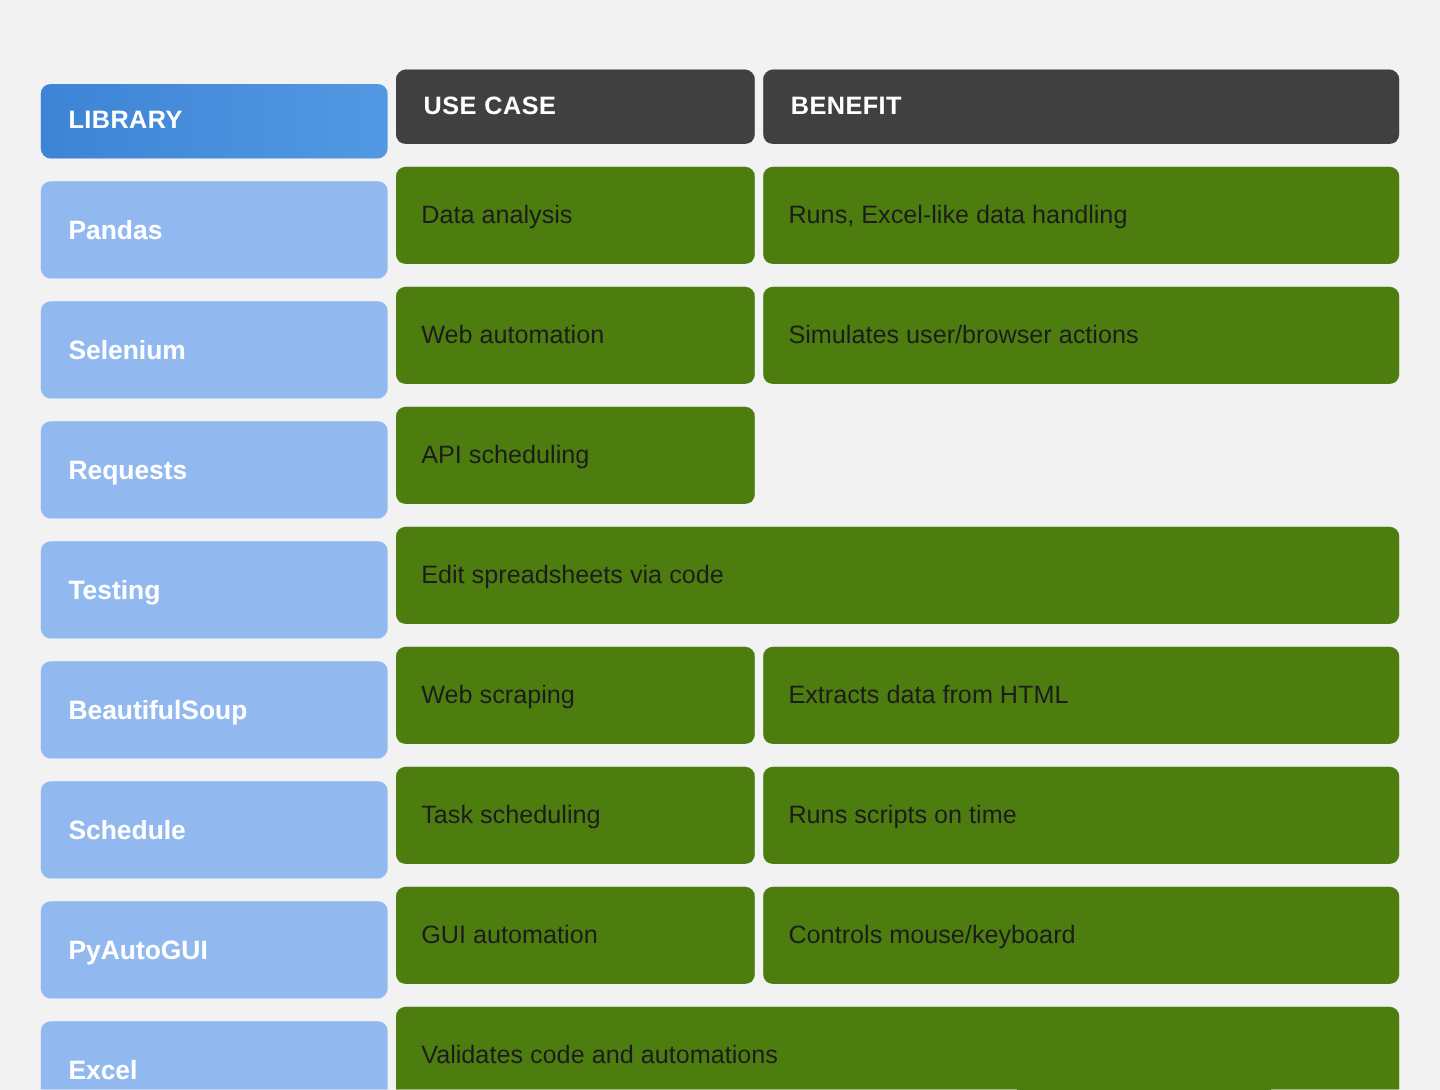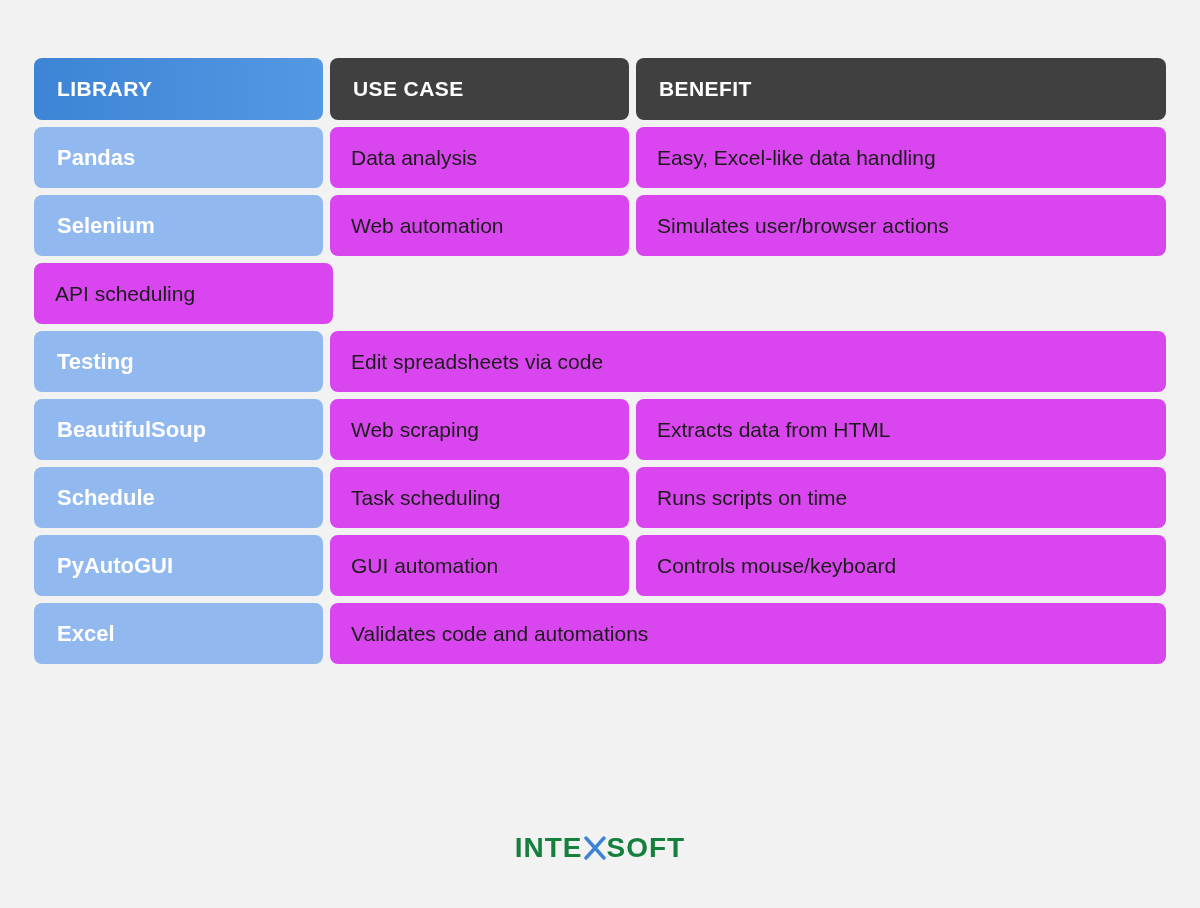--- a/index.html
+++ b/index.html
@@ -35,56 +35,56 @@
     align-items: stretch;
   }
 
   .cell {
     box-sizing: border-box;
     display: flex;
     align-items: center;
   }
 
   
-  .col-lib    { width: 289px; }
+  .col-lib    { width: 289px; margin-top: 12px; }
   .col-use    { width: 299px; }
   .col-benefit{ width: 537px; flex: 1; }
 
   
   .header-row .cell {
     height: 62px;
     border-radius: 8px;
     background: #404040;
     color: #ffffff;
     font-size: 21px;
     font-weight: bold;
     letter-spacing: 0.4px;
     padding-left: 23px;
   }
   .header-row .col-lib {
     background: linear-gradient(90deg, #3d84d6 0%, #5398e2 100%);
   }
 
   
   .body-row .cell {
-    height: 61px;
+    height: 81px;
     border-radius: 8px;
   }
 
   .body-row .col-lib {
     background: #91b9ef;
     color: #ffffff;
     font-size: 22px;
     font-weight: bold;
     padding-left: 23px;
   }
 
   .body-row .col-use,
   .body-row .col-benefit {
-    background: #d946ef;
+    background: #4d7c0f;
     color: #1c1c1c;
     font-size: 21px;
     padding-left: 21px;
   }
 
   .footer {
     margin-top: auto;
     height: 120px;
     display: flex;
     align-items: center;
@@ -119,30 +119,31 @@
 
     <div class="row header-row">
       <div class="cell col-lib">LIBRARY</div>
       <div class="cell col-use">USE CASE</div>
       <div class="cell col-benefit">BENEFIT</div>
     </div>
 
     <div class="row body-row">
       <div class="cell col-lib">Pandas</div>
       <div class="cell col-use">Data analysis</div>
-      <div class="cell col-benefit">Easy, Excel-like data handling</div>
+      <div class="cell col-benefit">Runs, Excel-like data handling</div>
     </div>
 
     <div class="row body-row">
       <div class="cell col-lib">Selenium</div>
       <div class="cell col-use">Web automation</div>
       <div class="cell col-benefit">Simulates user/browser actions</div>
     </div>
 
     <div class="row body-row">
+      <div class="cell col-lib">Requests</div>
       <div class="cell col-use">API scheduling</div>
     </div>
 
     <div class="row body-row">
       <div class="cell col-lib">Testing</div>
       <div class="cell col-benefit">Edit spreadsheets via code</div>
     </div>
 
     <div class="row body-row">
       <div class="cell col-lib">BeautifulSoup</div>

